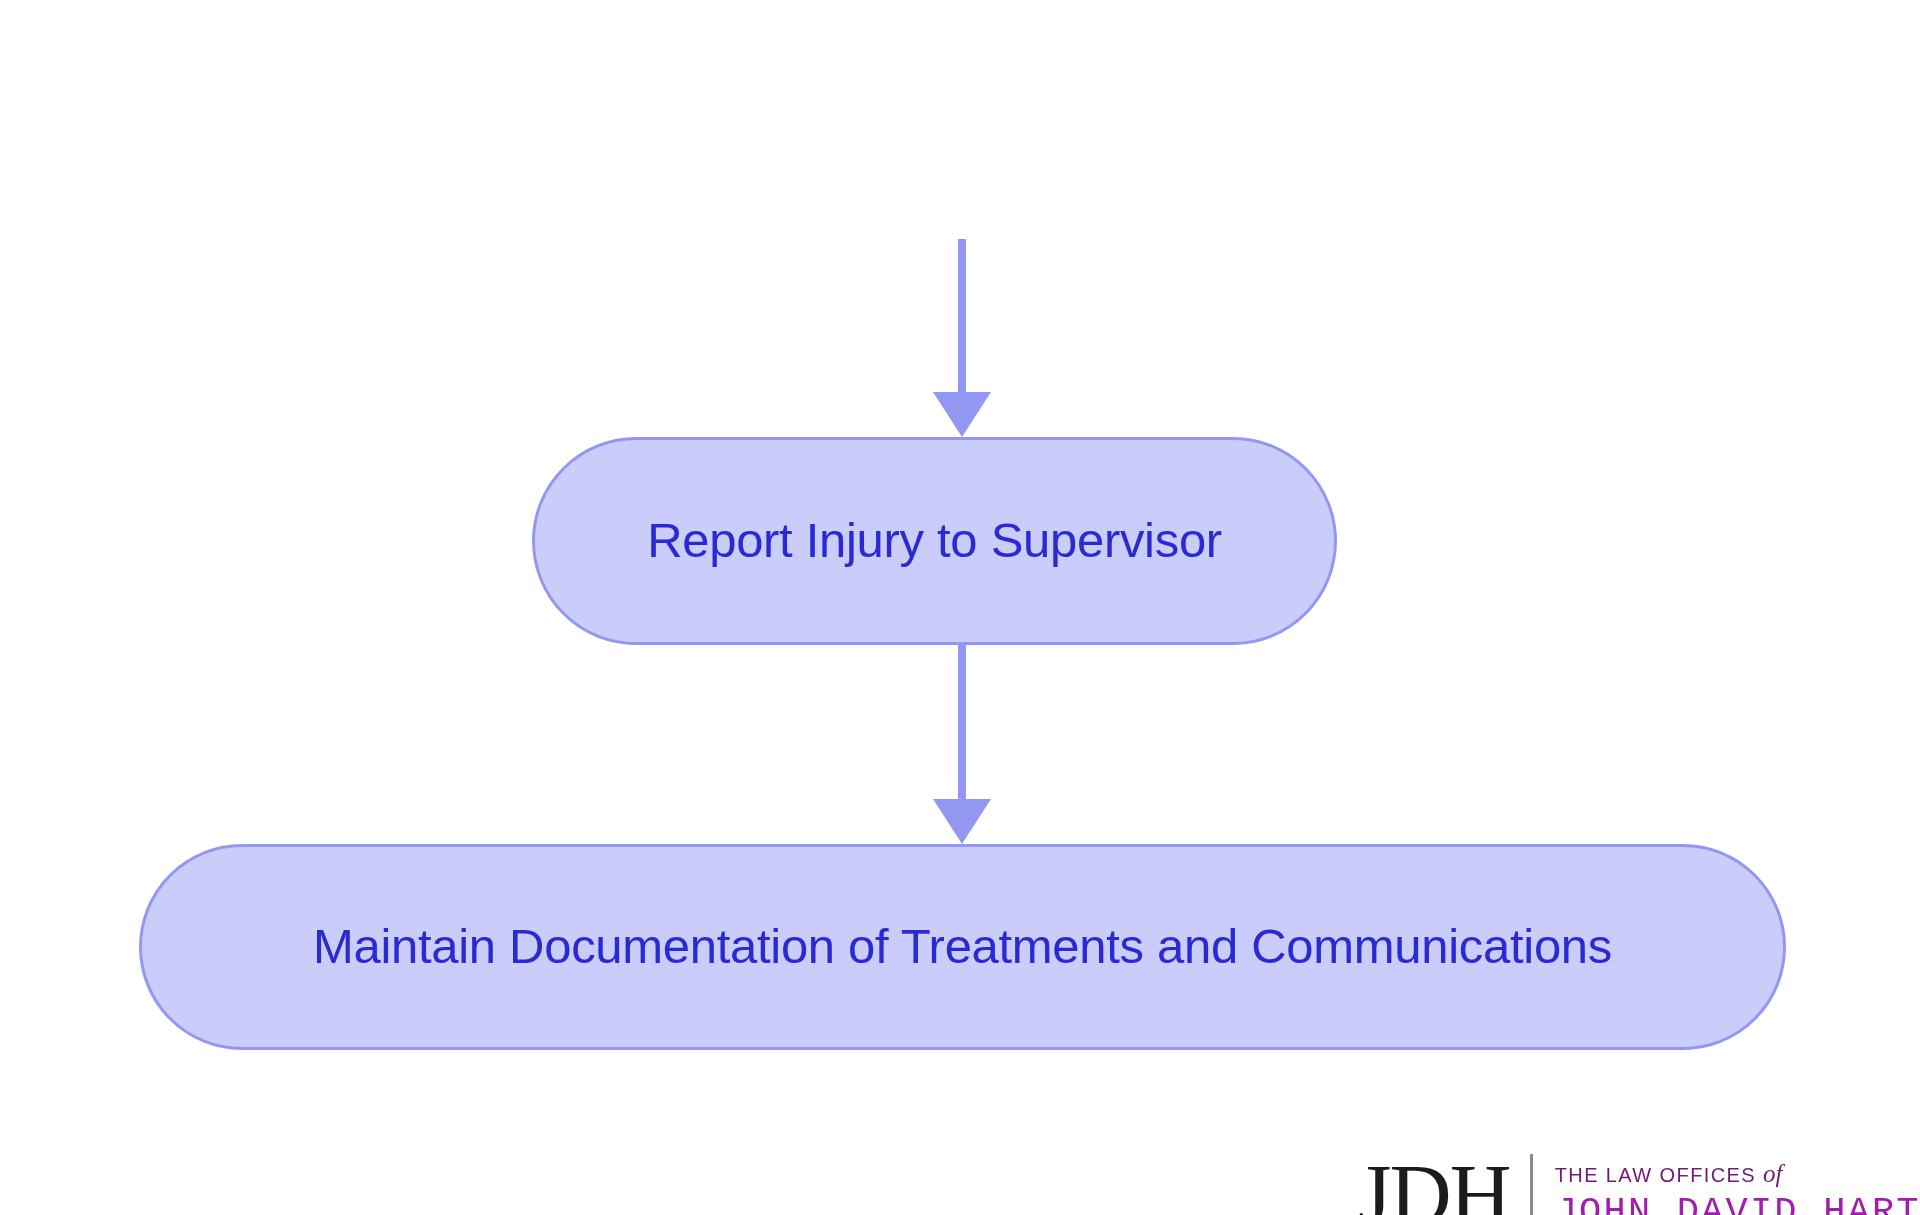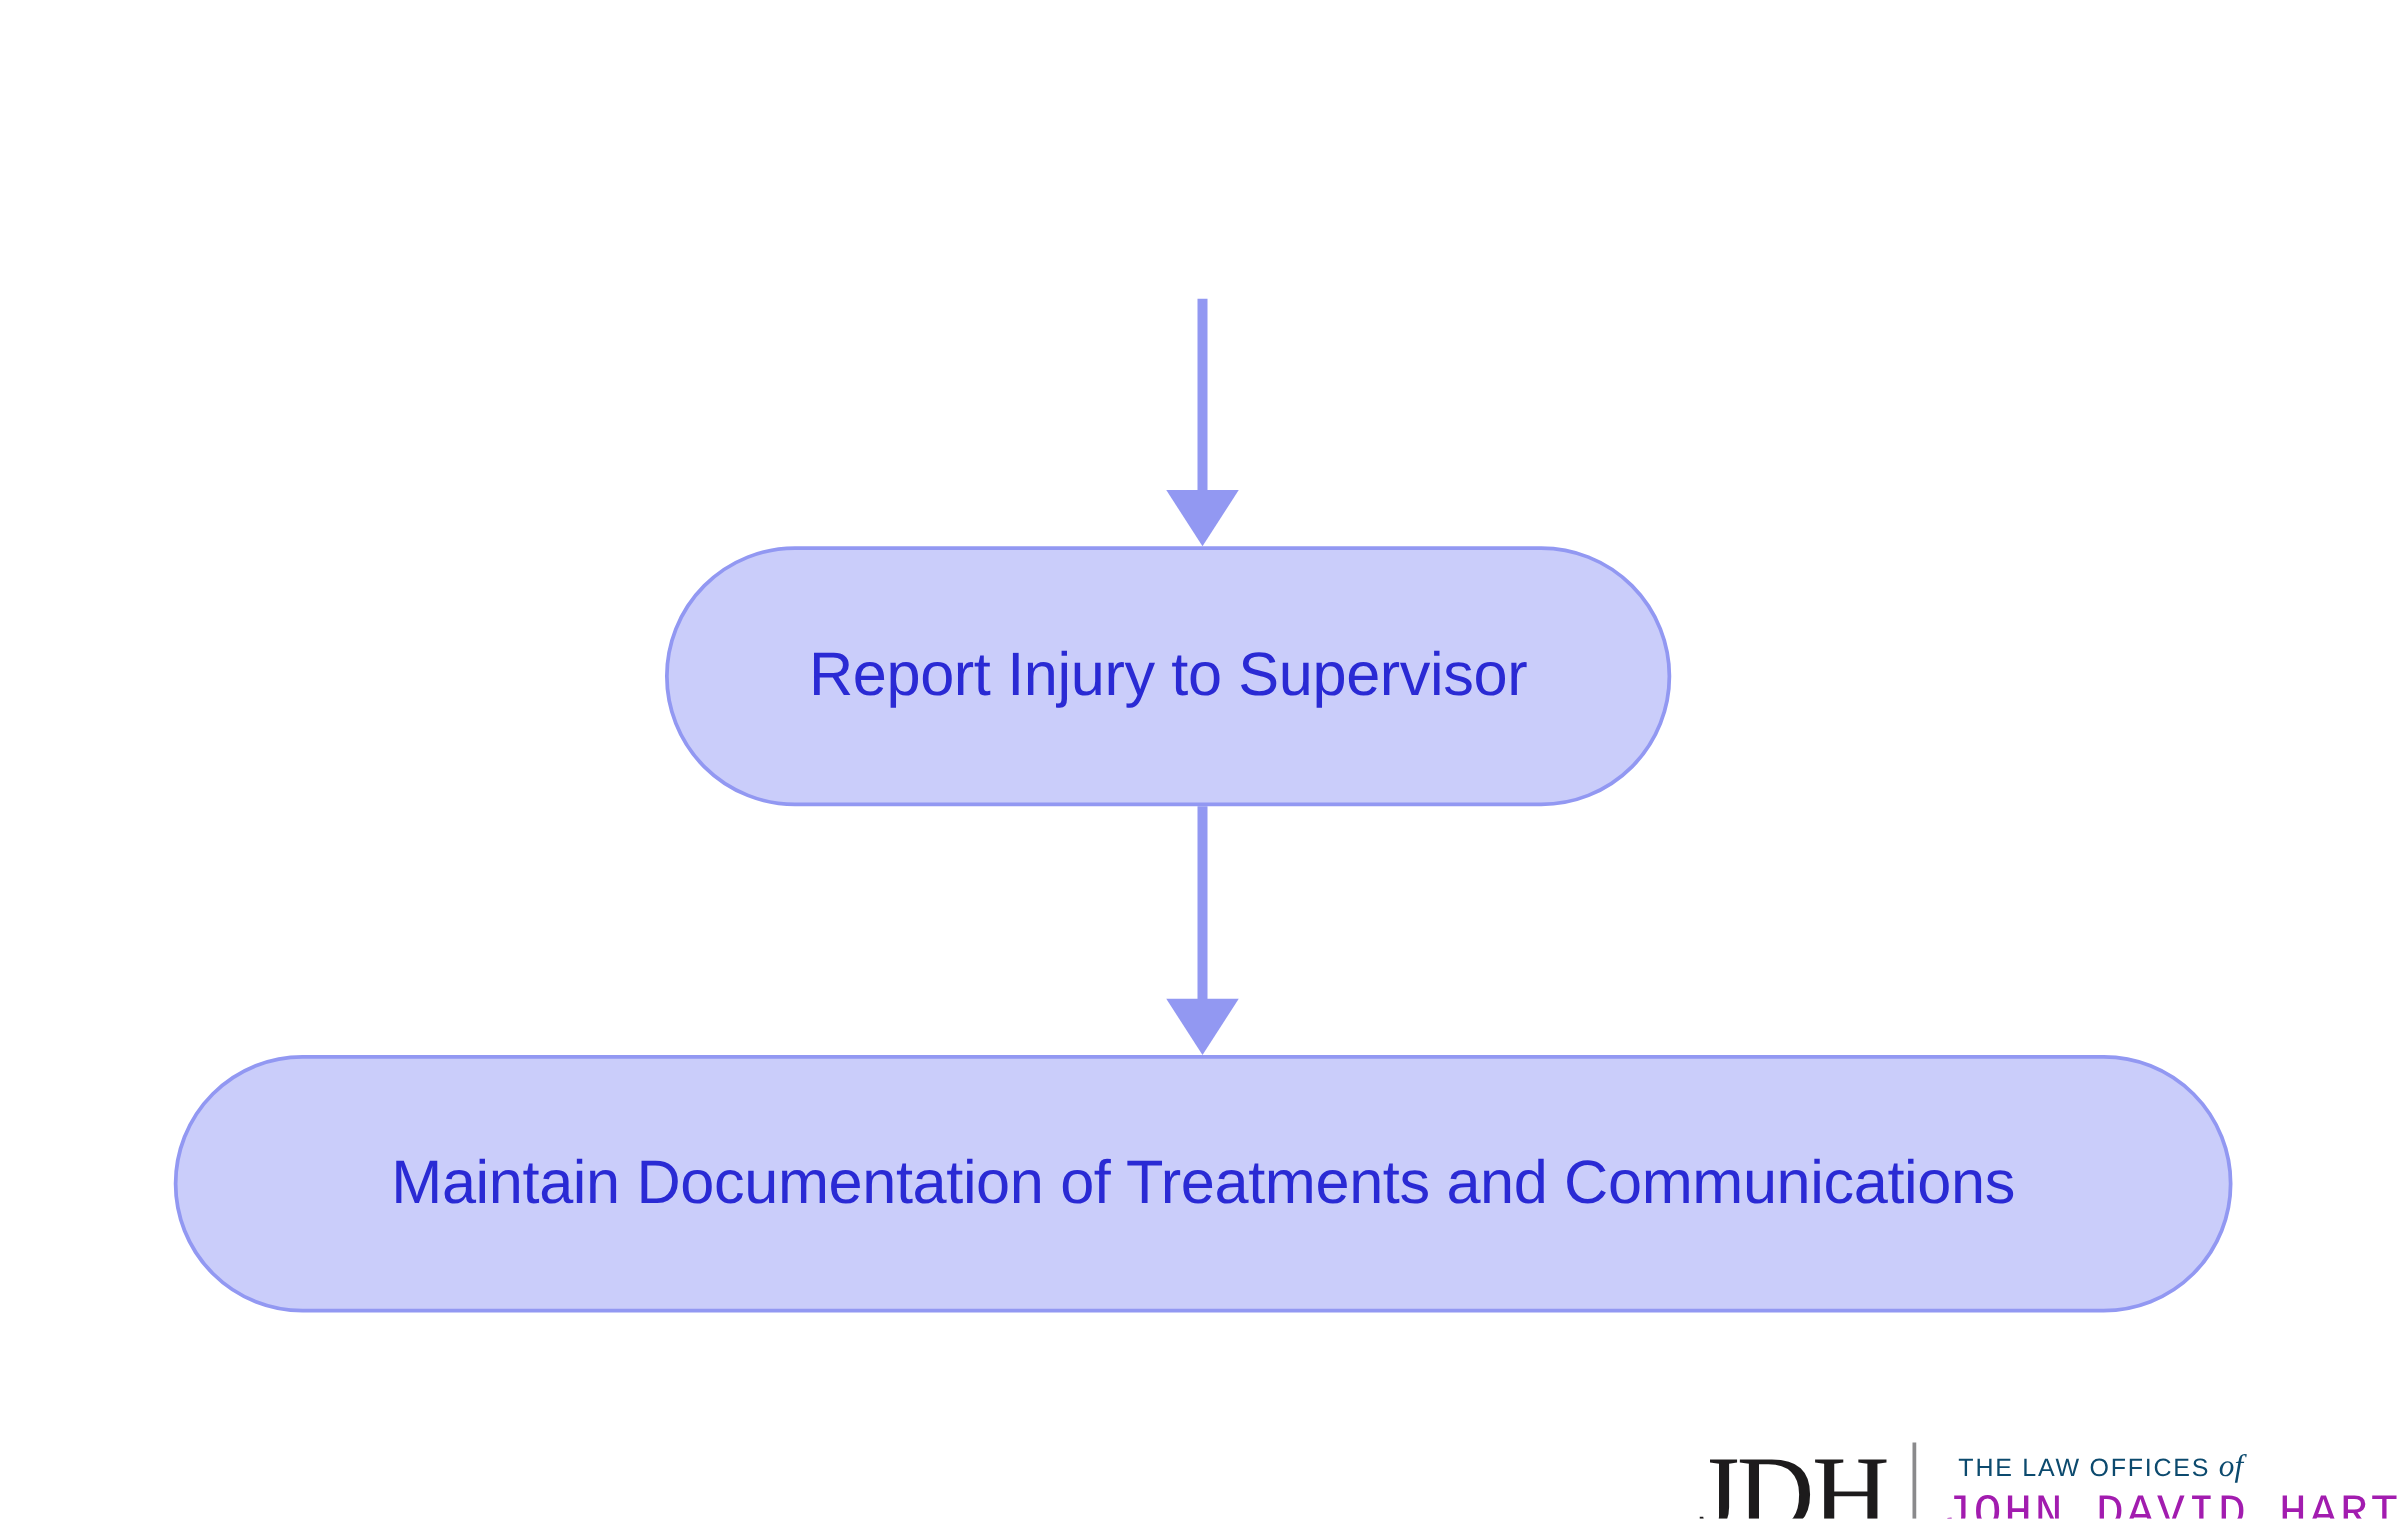--- a/index.html
+++ b/index.html
@@ -107,23 +107,22 @@
     padding-left: 22px;
     display: flex;
     flex-direction: column;
     justify-content: center;
     gap: 3px;
   }
   #logo-line-1 {
     font-family: "Liberation Sans", sans-serif;
     font-size: 20px;
     letter-spacing: 1.4px;
-    color: #0c4a6e;
+    color: #701a75;
     white-space: nowrap;
-    margin-left: 12px;
   }
   #logo-line-1 .of {
     font-family: "Liberation Serif", serif;
     font-style: italic;
     font-size: 25px;
     letter-spacing: 0;
   }
   #logo-line-2 {
     font-family: Liberation Mono, monospace;
     font-size: 37px;

